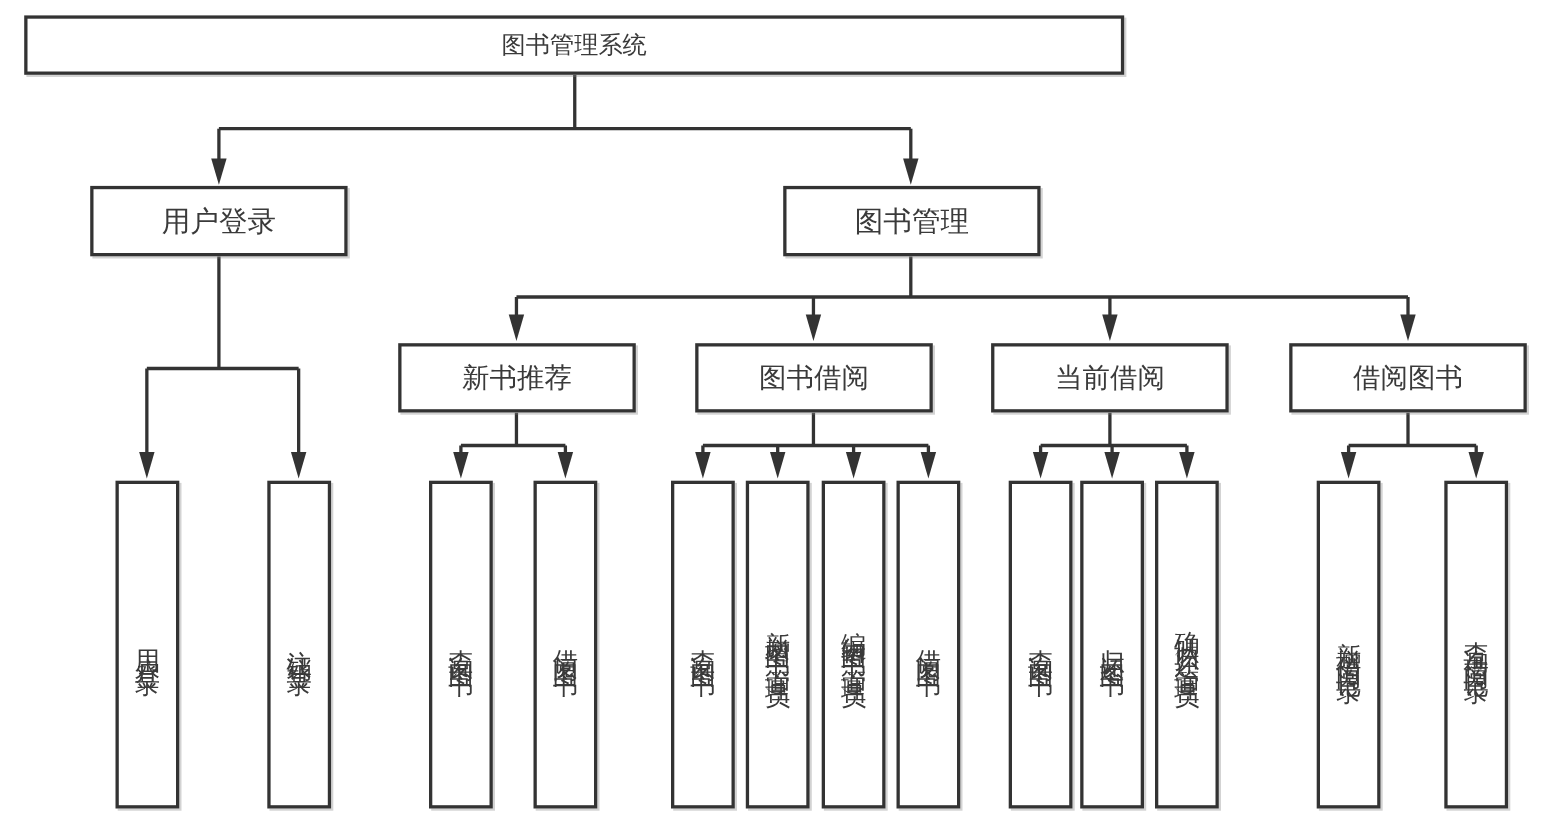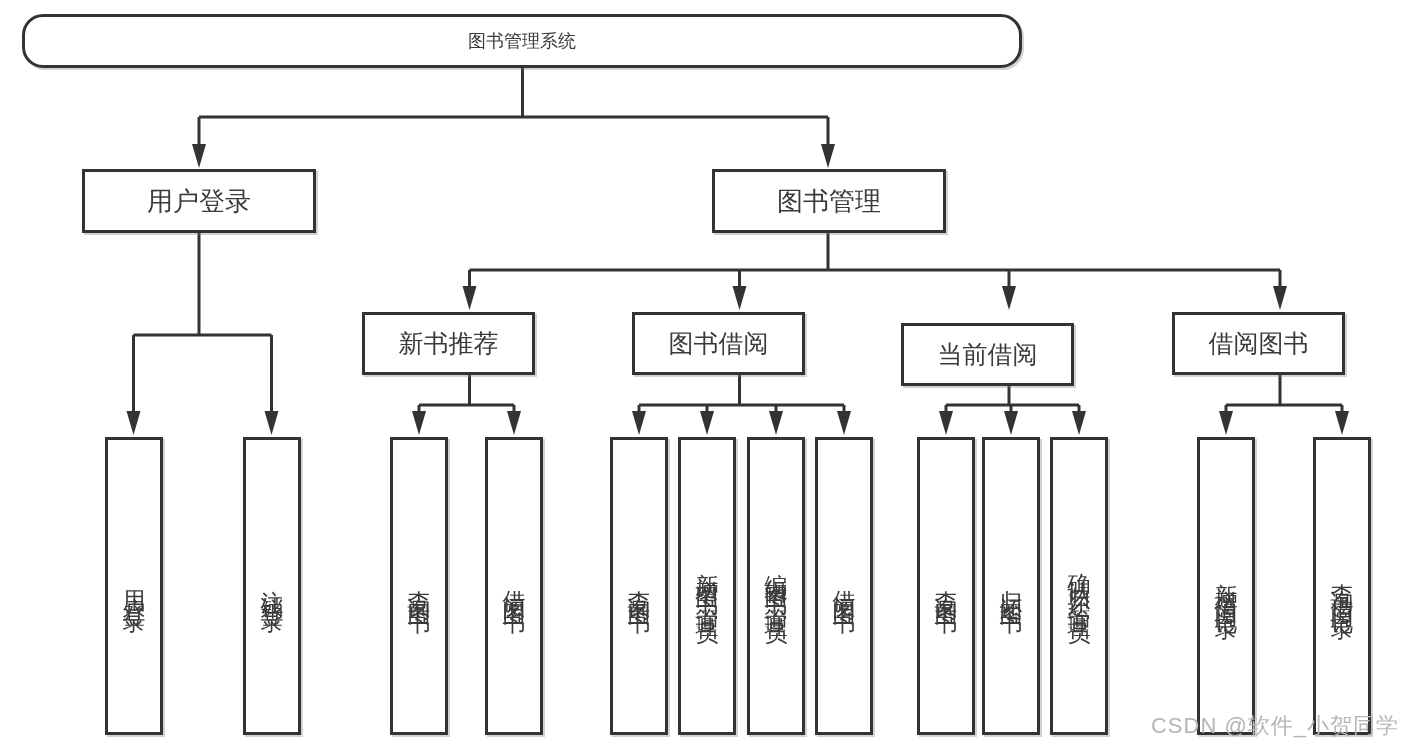--- a/index.html
+++ b/index.html
@@ -14,23 +14,23 @@
   svg.connectors{position:absolute;left:0;top:0;z-index:1;}
   svg.connectors path{fill:none;stroke:var(--line);stroke-width:3;}
   svg.connectors polygon{fill:var(--line);stroke:none;}
   .node{
     position:absolute;box-sizing:border-box;z-index:2;
     border:3px solid var(--line);background:var(--box-bg);
     display:flex;align-items:center;justify-content:center;
     color:var(--text);
     box-shadow:2px 2px 0 rgba(130,130,130,0.35);
   }
-  .node.lvl1{left:22px;top:14px;width:1000px;height:54px;font-size:18px;border-radius:21px;}
+  .node.lvl1{left:22px;top:14px;width:1000px;height:54px;font-size:22px;}
   .node.lvl2{top:169px;width:234px;height:64px;font-size:26px;}
-  .node.lvl3{top:312px;width:173px;height:63px;font-size:25px;}
+  .node.lvl3{top:312px;width:216px;height:63px;font-size:25px;}
   .node.leaf{top:437px;width:58px;height:298px;font-size:23px;}
   .node.leaf span{
     writing-mode:vertical-lr;
     text-orientation:mixed;
     letter-spacing:7px;
     line-height:1;
     white-space:nowrap;
   }
   .watermark{
     position:absolute;right:6px;top:711px;z-index:6;
@@ -128,21 +128,21 @@
   <div class="node lvl2" style="left:712px;">
     <span>图书管理</span>
   </div>
 
   <div class="node lvl3" style="left:362px;">
     <span>新书推荐</span>
   </div>
   <div class="node lvl3" style="left:632px;text-align:center;">
     <span>图书借阅</span>
   </div>
-  <div class="node lvl3" style="left:901px;margin-top:11px;">
+  <div class="node lvl3" style="left:901px;">
     <span>当前借阅</span>
   </div>
   <div class="node lvl3" style="left:1172px;">
     <span>借阅图书</span>
   </div>
 
   <div class="node leaf" style="left:105px;">
     <span>用户登录</span>
   </div>
   <div class="node leaf" style="left:243px;">
@@ -179,15 +179,14 @@
     <span>确认归还（管理员）</span>
   </div>
 
   <div class="node leaf" style="left:1197px;">
     <span>新增借阅记录</span>
   </div>
   <div class="node leaf" style="left:1313px;">
     <span>查询借阅记录</span>
   </div>
 
-  <div class="watermark">CSDN @软件_小贺同学</div>
 
 </div>
 
 </body></html>

